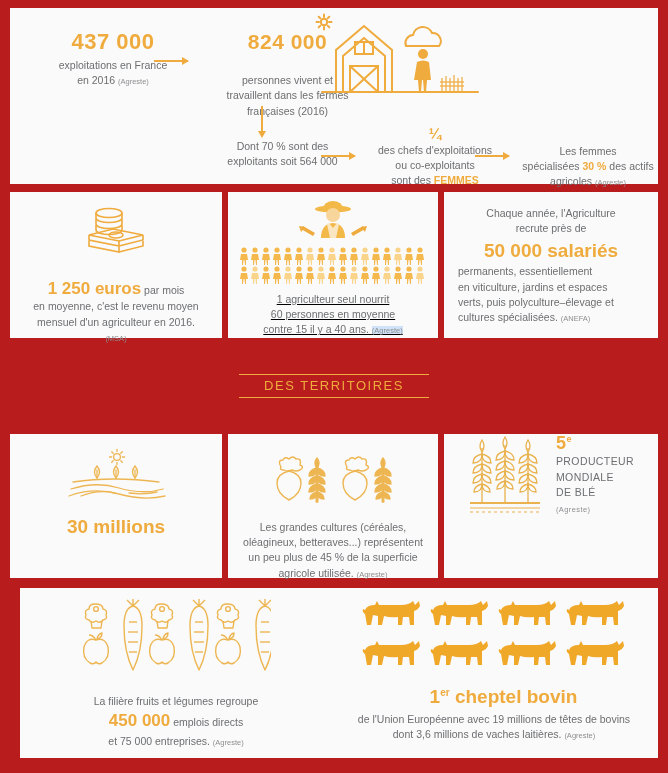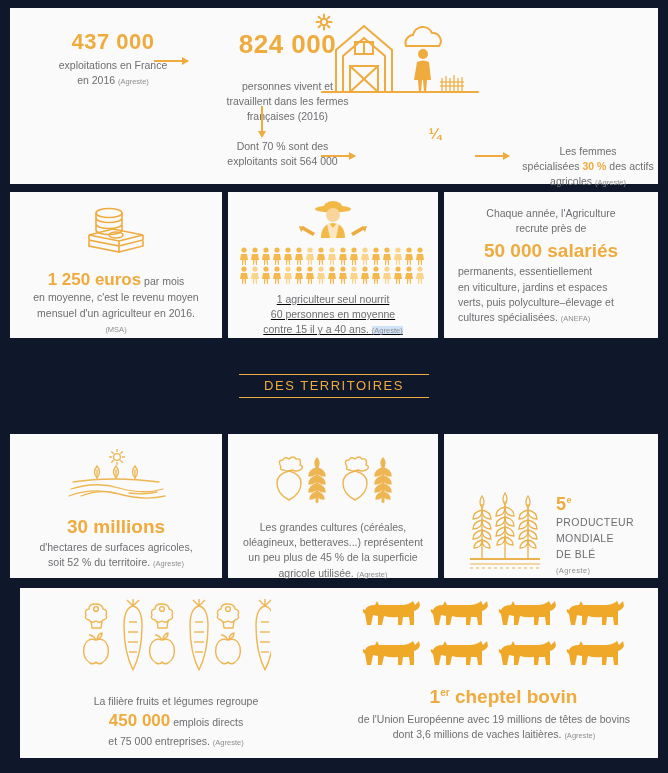--- a/index.html
+++ b/index.html
@@ -2,21 +2,21 @@
 <html><head>
 <meta charset="utf-8">
 <style>
   * { box-sizing: border-box; margin: 0; padding: 0; }
   html, body {
     width: 668px; height: 773px;
     background: #eaeaea;
     font-family: "Liberation Sans", sans-serif;
     overflow: hidden;
   }
-  .page { position: relative; width: 668px; height: 773px; background: #0f172a; }
+  .page { position: relative; width: 668px; height: 773px; background: #b91c1c; }
 
   .card {
     background: #fafafa;
     position: absolute;
   }
 
   
   .big {
     color: #efab3d;
     font-weight: bold;
@@ -38,21 +38,21 @@
   
   #top-card { left: 10px; top: 8px; width: 648px; height: 176px; }
 
   .t-block { position: absolute; }
 
   #stat-437 { left: 18px; top: 22px; width: 170px; text-align: center; }
   #stat-437 .num { font-size: 22px; }
   #stat-437 .cap { margin-top: 4px; }
 
   #stat-824 { left: 185px; top: 22px; width: 185px; text-align: center; }
-  #stat-824 .num { font-size: 26px; }
+  #stat-824 .num { font-size: 21px; }
   #stat-824 .cap { margin-top: 20px; }
 
   #stat-70 { left: 175px; top: 131px; width: 195px; text-align: center; }
 
   #stat-quarter { left: 355px; top: 118px; width: 140px; text-align: center; }
   #stat-quarter .frac { font-size: 15px; color: #efab3d; font-weight: bold; line-height: 1.1; }
 
   #stat-femmes { left: 508px; top: 136px; width: 140px; text-align: center; }
 
   
@@ -80,21 +80,21 @@
 
   #farm-scene { position: absolute; left: 300px; top: 4px; width: 200px; height: 100px; }
 
   
   .row2 { top: 192px; height: 146px; }
   #card-euros  { left: 10px;  width: 212px; }
   #card-nourri { left: 228px; width: 210px; text-decoration: underline; }
   #card-salar  { left: 444px; width: 214px; }
 
   #card-euros .coins { text-align: center; padding-top: 12px; }
-  #card-euros .txtwrap { padding: 8px 12px 0; text-align: center; }
+  #card-euros .txtwrap { padding: 8px 12px 0; text-align: center; margin-top: 9px; }
   #card-euros .line1 { line-height: 1.2; }
   #card-euros .e-num { font-size: 17px; color: #efab3d; font-weight: bold; }
   #card-euros .e-rest { color: #6d6e71; font-size: 10.5px; }
 
   .people-grid { text-align: center; line-height: 0; padding-top: 2px; }
   .prow { display: block; white-space: nowrap; }
 
   #card-salar .txtwrap { padding: 14px 14px 0; text-align: center; }
   #card-salar .s-num { font-size: 19px; color: #efab3d; font-weight: bold; display: block; margin: 4px 0 2px; }
   #card-salar .s-tail { text-align: left; }
@@ -116,21 +116,21 @@
   #card-cultures { left: 228px; width: 210px; }
   #card-ble      { left: 444px; width: 214px; }
 
   #card-hectares .icon-wrap { text-align: center; padding-top: 14px; }
   #card-hectares .h-num { font-size: 19px; color: #efab3d; font-weight: bold; display: block; text-align: center; margin-top: 8px; }
   #card-hectares .txtwrap { padding: 2px 10px 0; }
 
   #card-cultures .icon-wrap { text-align: center; padding-top: 20px; }
   #card-cultures .txtwrap { padding: 10px 8px 0; }
 
-  #card-ble .inner { display: flex; align-items: flex-end; justify-content: center; height: 100%; gap: 14px; }
+  #card-ble .inner { display: flex; align-items: flex-start; justify-content: center; height: 100%; gap: 14px; }
   #card-ble .texts { color: #6d6e71; font-size: 10.5px; line-height: 1.5; letter-spacing: 0.4px; }
   #card-ble .b-num { color: #efab3d; font-size: 18px; font-weight: bold; line-height: 1.1; display: block; }
   #card-ble .b-num sup { font-size: 9px; }
 
   
   .row4 { top: 588px; height: 170px; }
   #card-fruits { left: 20px;  width: 312px; }
   #card-bovin  { left: 330px; width: 328px; }
 
   #card-fruits .icon-wrap { text-align: center; padding-top: 10px; }
@@ -180,20 +180,25 @@
       <div class="body-txt">
         <span>Dont 70 % sont des</span><br>
         <span>exploitants soit 564 000</span>
       </div>
     </div>
 
     <div class="arrow-h" id="arrow-3"></div>
 
     <div class="t-block" id="stat-quarter">
       <div class="frac">¼</div>
+      <div class="body-txt">
+        <span>des chefs d'exploitations</span><br>
+        <span>ou co-exploitants</span><br>
+        <span>sont des </span><span class="amber">FEMMES</span>
+      </div>
     </div>
 
     <div class="arrow-h" id="arrow-4"></div>
 
     <div class="t-block" id="stat-femmes">
       <div class="body-txt">
         <span>Les femmes</span><br>
         <span>spécialisées </span><span class="amber">30 %</span><span> des actifs</span><br>
         <span>agricoles</span>
         <span class="src">(Agreste)</span>
@@ -505,25 +510,20 @@
             <line x1="74" y1="30" x2="74" y2="22"></line>
           <path d="M12 34 q40 -6 86 0"></path>
           <path d="M10 41 q25 -8 48 -1 q24 7 44 1"></path>
           <path d="M8 48 q24 -9 50 -2 q25 7 46 2"></path>
           <path d="M20 48 q18 -7 34 -3"></path>
           <path d="M68 45 q16 2 28 -1"></path>
         </g>
       </svg>
     </div>
     <span class="h-num">30 millions</span>
-    <div class="txtwrap body-txt">
-      <span>d'hectares de surfaces agricoles,</span><br>
-      <span>soit 52 % du territoire.</span>
-      <span class="src">(Agreste)</span>
-    </div>
   </div>
 
   <div class="card row3" id="card-cultures">
     <div class="icon-wrap">
       <svg width="140" height="52" viewBox="0 0 140 52">
         <g stroke="#edb652" stroke-width="1.4" fill="none" stroke-linejoin="round">
           <g>
             <path d="M18 13 q-4 -7 2 -7 q2 -4 6 -1 q4 -4 7 0 q6 -1 4 6 q5 2 0 5 q-4 2 -8 0 q-5 2 -8 0 q-5 0 -3 -3 z"></path>
             <path d="M26 17 q-12 3 -12 12 q0 11 12 17 q12 -6 12 -17 q0 -9 -12 -12 z"></path>
           </g>

